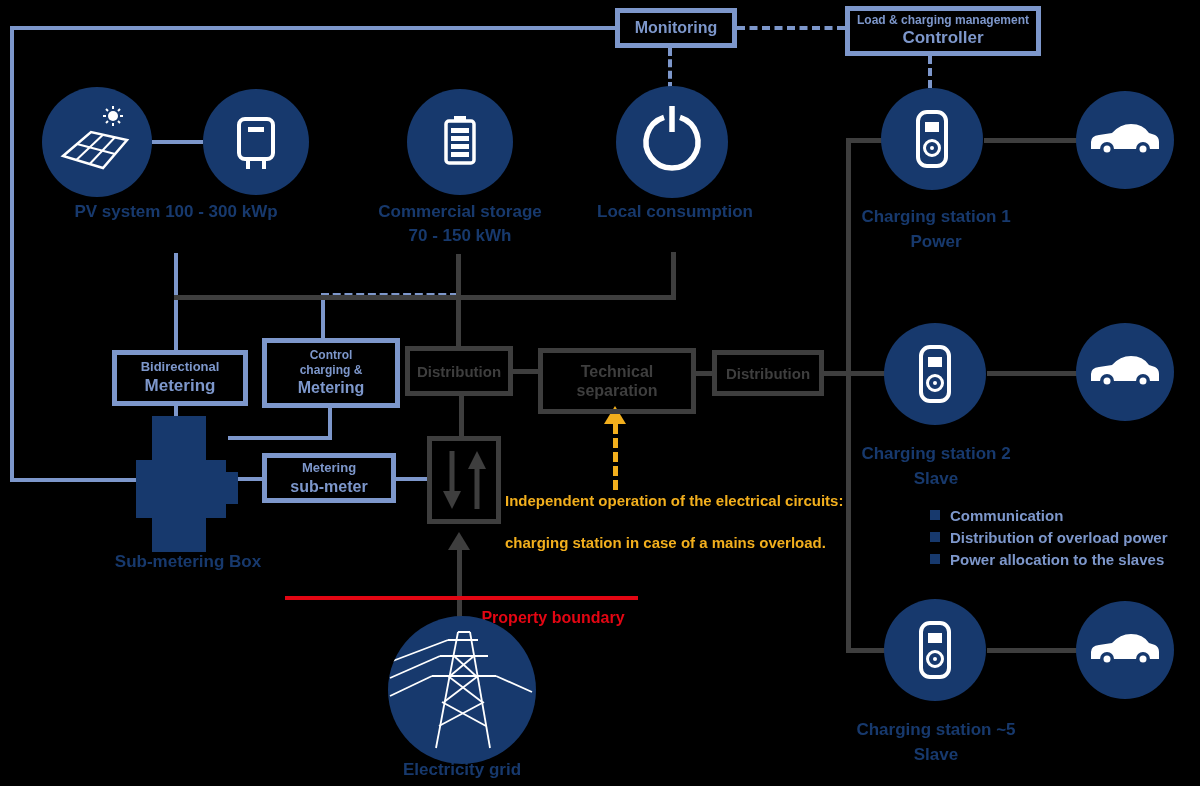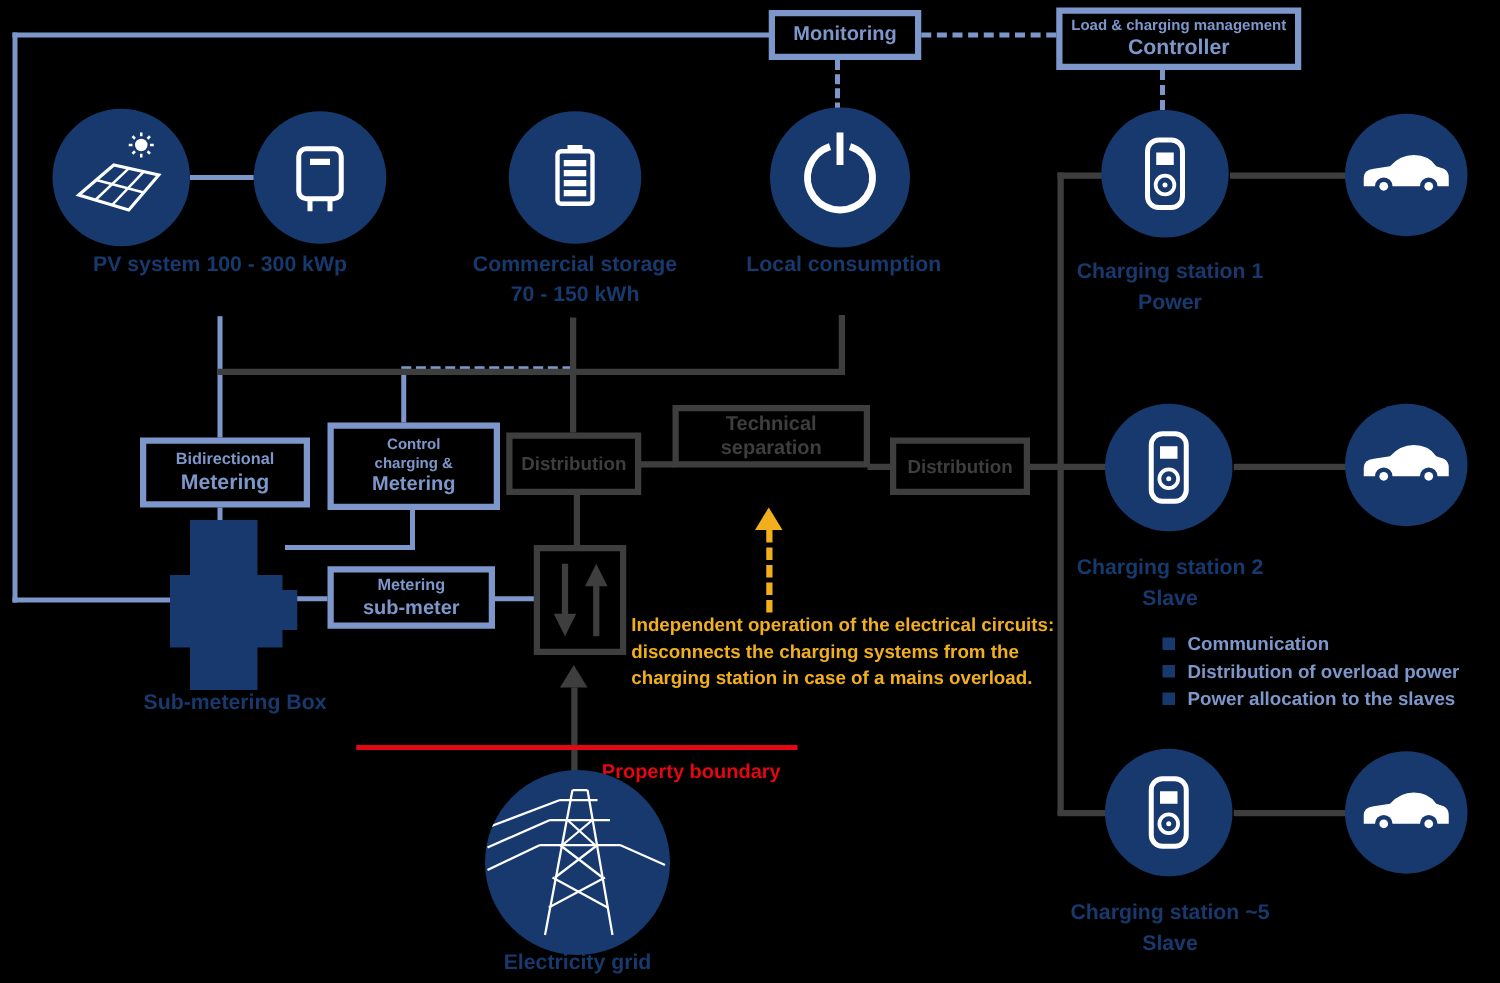--- a/index.html
+++ b/index.html
@@ -177,39 +177,38 @@
       <rect x="0" y="44" width="90" height="58"></rect>
       <rect x="16" y="98" width="54" height="38"></rect>
       <rect x="86" y="56" width="16" height="32"></rect>
     </g>
   </svg>
   <div class="lbl" style="left:188px;top:552px;">Sub-metering Box</div>
 
   <div class="graybox s15" style="left:405px;top:346px;width:108px;height:50px;">
     <div>Distribution</div>
   </div>
-  <div class="graybox" style="left:538px;top:324px;width:158px;height:50px;">
+  <div class="graybox" style="left:538px;top:348px;width:158px;height:66px;">
     <div class="s16">Technical</div>
     <div class="s16">separation</div>
   </div>
   <div class="graybox s15" style="left:712px;top:350px;width:112px;height:46px;">
     <div>Distribution</div>
   </div>
 
   <div class="graybox" style="left:427px;top:436px;width:74px;height:88px;">
     <svg width="64" height="78" viewBox="0 0 64 78">
       <line x1="20" y1="10" x2="20" y2="52" stroke="#3e3e3e" stroke-width="5"></line>
       <polygon points="20,68 11,50 29,50" fill="#3e3e3e"></polygon>
       <line x1="45" y1="68" x2="45" y2="26" stroke="#3e3e3e" stroke-width="5"></line>
       <polygon points="45,10 36,28 54,28" fill="#3e3e3e"></polygon>
     </svg>
   </div>
 
   <div class="lbl yellow" style="left:505px;top:492px;">Independent operation of the electrical circuits:</div>
-  <div class="lbl yellow" style="left:505px;top:513px;">disconnects the charging systems from the</div>
   <div class="lbl yellow" style="left:505px;top:534px;">charging station in case of a mains overload.</div>
 
   <div class="lbl red" style="left:553px;top:608px;">Property boundary</div>
 
   <div class="circle" style="left:388px;top:616px;width:148px;height:148px;">
     <svg width="148" height="148" viewBox="-74 -74 148 148">
       <g stroke="#fff" stroke-width="1.8" fill="none">
         <line x1="-4" y1="-58" x2="-26" y2="58"></line>
         <line x1="8" y1="-58" x2="28" y2="58"></line>
         <line x1="-4" y1="-58" x2="8" y2="-58"></line>

